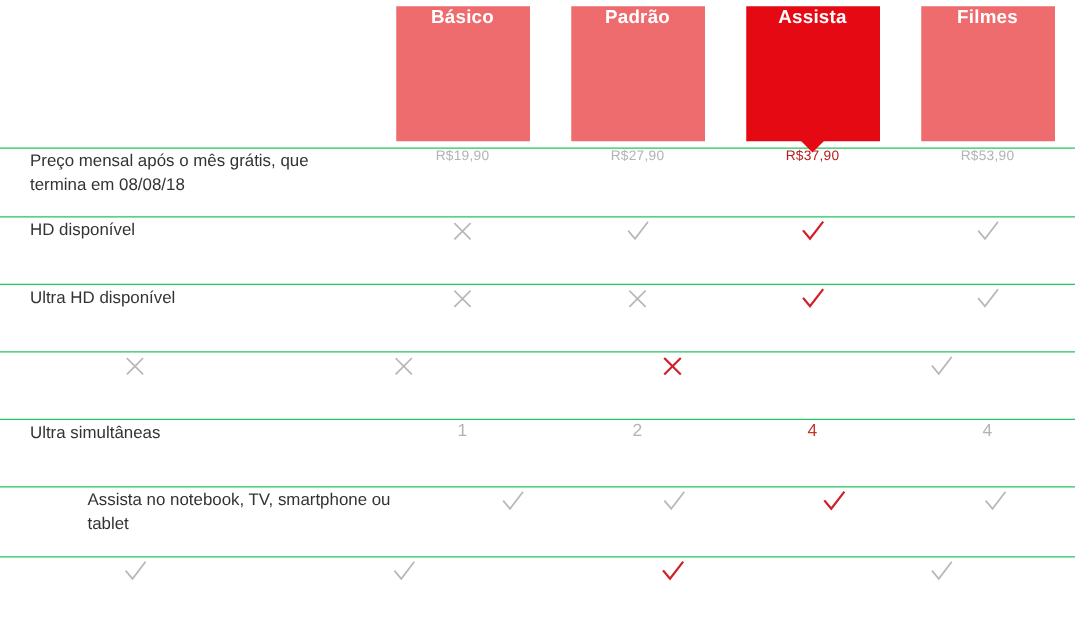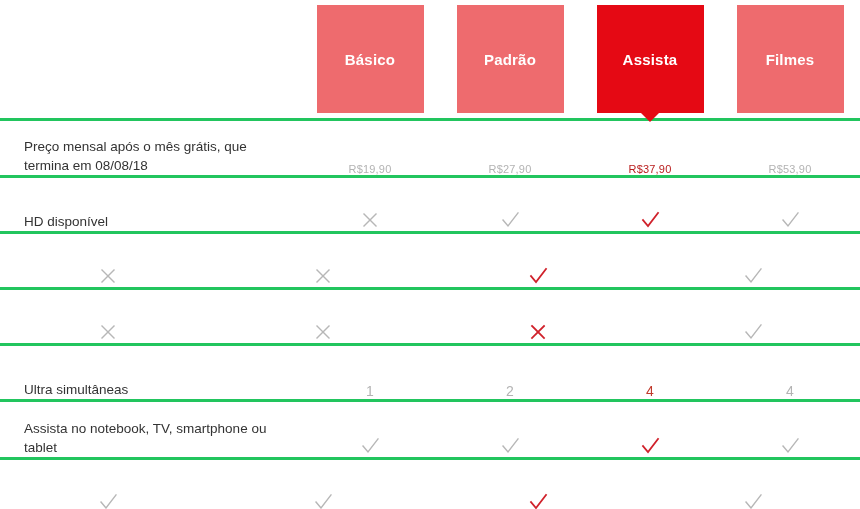--- a/index.html
+++ b/index.html
@@ -37,21 +37,21 @@
     justify-content: center;
     align-items: flex-start;
   }
   .plan-tab {
     position: relative;
     width: 107px;
     height: 108px;
     margin-top: 5px;
     background: #ee6b6e;
     display: flex;
-    align-items: center;
+    align-items: flex-start;
     justify-content: center;
   }
   .plan-tab.active {
     background: #e50914;
   }
   .plan-tab.active::after {
     content: "";
     position: absolute;
     left: 50%;
     bottom: -9px;
@@ -66,29 +66,30 @@
     color: #ffffff;
     font-size: 15px;
     font-weight: bold;
     letter-spacing: 0.2px;
     text-align: center;
   }
 
   
   .data-row {
     display: flex;
-    align-items: flex-end;
-    border-top: 3px solid #22c55e;
+    align-items: flex-start;
+    border-top: 1px solid #22c55e;
     min-height: 53px;
   }
   .data-row.price-row {
     min-height: 54px;
   }
   .data-row.tall {
     min-height: 55px;
+    padding-left: 46px;
   }
   .row-label-cell {
     width: 300px;
     flex: 0 0 300px;
     padding: 0 16px 0 24px;
     box-sizing: border-box;
     font-size: 13.5px;
     line-height: 19px;
     color: #333333;
   }
@@ -199,20 +200,21 @@
         </svg>
     </div>
     <div class="row-value-cell">
       <svg class="mark-icon" viewBox="0 0 22 22">
           <polyline points="4,11 9,17 19,4"></polyline>
         </svg>
     </div>
   </div>
 
   <div class="data-row">
+    <div class="row-label-cell">Ultra HD disponível</div>
     <div class="row-value-cell">
       <svg class="mark-icon" viewBox="0 0 22 22">
           <line x1="5" y1="5" x2="17" y2="17"></line>
           <line x1="17" y1="5" x2="5" y2="17"></line>
         </svg>
     </div>
     <div class="row-value-cell">
       <svg class="mark-icon" viewBox="0 0 22 22">
           <line x1="5" y1="5" x2="17" y2="17"></line>
           <line x1="17" y1="5" x2="5" y2="17"></line>

